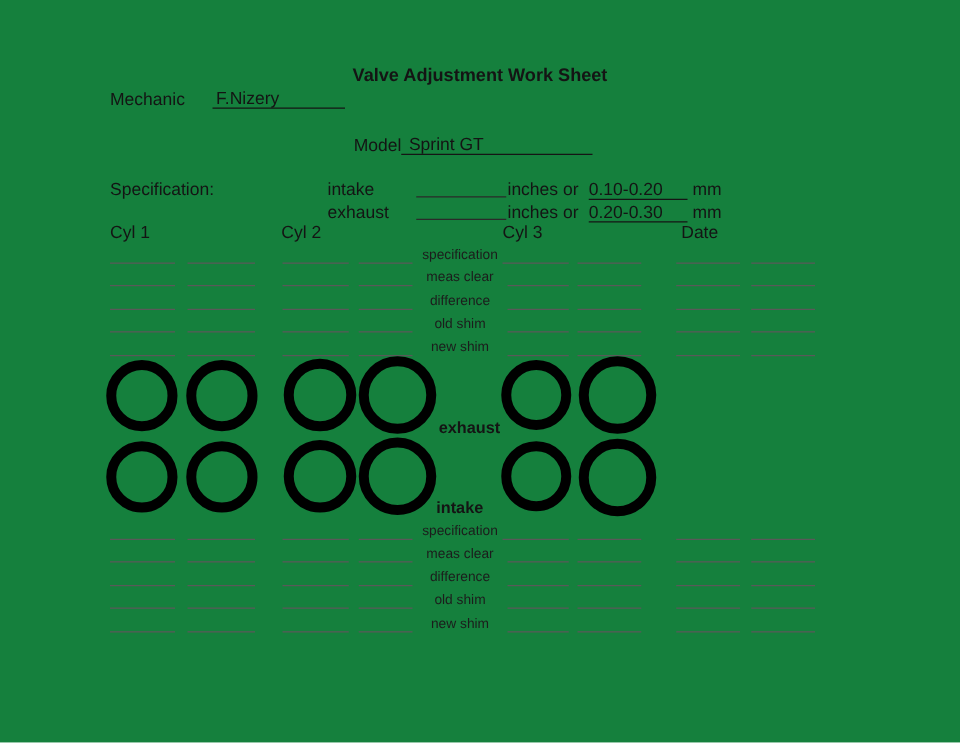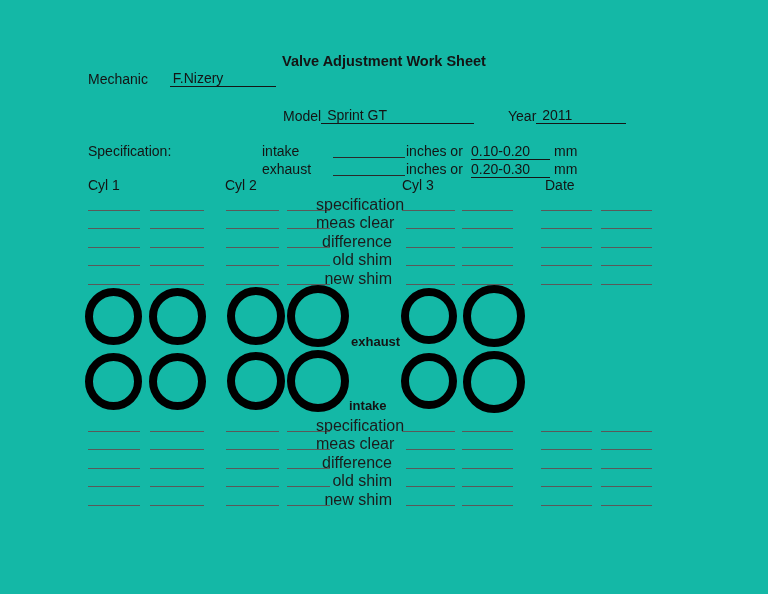--- a/index.html
+++ b/index.html
@@ -1,17 +1,17 @@
 <!DOCTYPE html>
 <html><head>
 <meta charset="utf-8">
 <style>
   html,body{margin:0;padding:0;background:#ffffff;}
   .page{
-    position:relative;width:768px;height:594px;background:#14b8a6;
+    position:relative;width:768px;height:594px;background:#15803d;
     font-family:"Liberation Sans",sans-serif;color:#141414;overflow:hidden;
   }
   .abs{position:absolute;}
   .t14{font-size:14px;line-height:16px;white-space:nowrap;}
   .t13{font-size:14px;line-height:15px;white-space:nowrap;}
   .title{font-weight:bold;font-size:14.5px;line-height:16px;}
   .fill{
     display:inline-block;border-bottom:1.6px solid #151515;
     vertical-align:bottom;white-space:nowrap;padding-left:3px;
   }
@@ -21,22 +21,22 @@
   .bl{position:absolute;bottom:0;height:13px;border-bottom:1.5px solid #595959;}
   .b1{left:88px;width:52px;}
   .b2{left:150px;width:54px;}
   .b3{left:226px;width:53px;}
   .b4{left:287px;width:43px;}
   .b5{left:406px;width:49px;}
   .b6{left:462px;width:51px;}
   .b7{left:541px;width:51px;}
   .b8{left:601px;width:51px;}
   .rlabel{
-    position:absolute;left:316px;width:76px;bottom:0;text-align:right;
-    font-size:16px;line-height:13px;color:#1c1c1c;white-space:nowrap;
+    position:absolute;left:330px;width:76px;bottom:0;text-align:center;
+    font-size:11px;line-height:13px;color:#1c1c1c;white-space:nowrap;
   }
   .circle{
     position:absolute;border:8px solid #000;border-radius:50%;
     box-sizing:border-box;background:transparent;
   }
   .valve-label{font-weight:bold;font-size:13px;line-height:15px;white-space:nowrap;}
 </style>
 </head>
 <body>
 
@@ -44,23 +44,20 @@
 
   <div class="abs title" style="left:0;right:0;top:53px;text-align:center;">Valve Adjustment Work Sheet</div>
 
   <div class="abs t14" style="left:88px;top:70px;">
     <span>Mechanic</span>
     <span class="fill" style="width:103px;margin-left:18px;">F.Nizery</span>
   </div>
 
   <div class="abs t14" style="left:283px;top:107px;">
     <span>Model</span><span class="fill" style="width:147px;padding-left:6px;">Sprint GT</span>
-  </div>
-  <div class="abs t14" style="left:508px;top:107px;">
-    <span>Year</span><span class="fill" style="width:84px;padding-left:6px;">2011</span>
   </div>
 
   <div class="abs t14" style="left:88px;top:143px;">Specification:</div>
 
   <span class="abs t14" style="left:262px;top:143px;">intake</span>
   <span class="abs blankline" style="left:333px;top:144px;width:72px;height:13px;"></span>
   <span class="abs t14" style="left:406px;top:143px;">inches or</span>
   <span class="abs t14 specval" style="left:471px;top:143px;width:79px;">0.10-0.20</span>
   <span class="abs t14" style="left:554px;top:143px;">mm</span>
 

